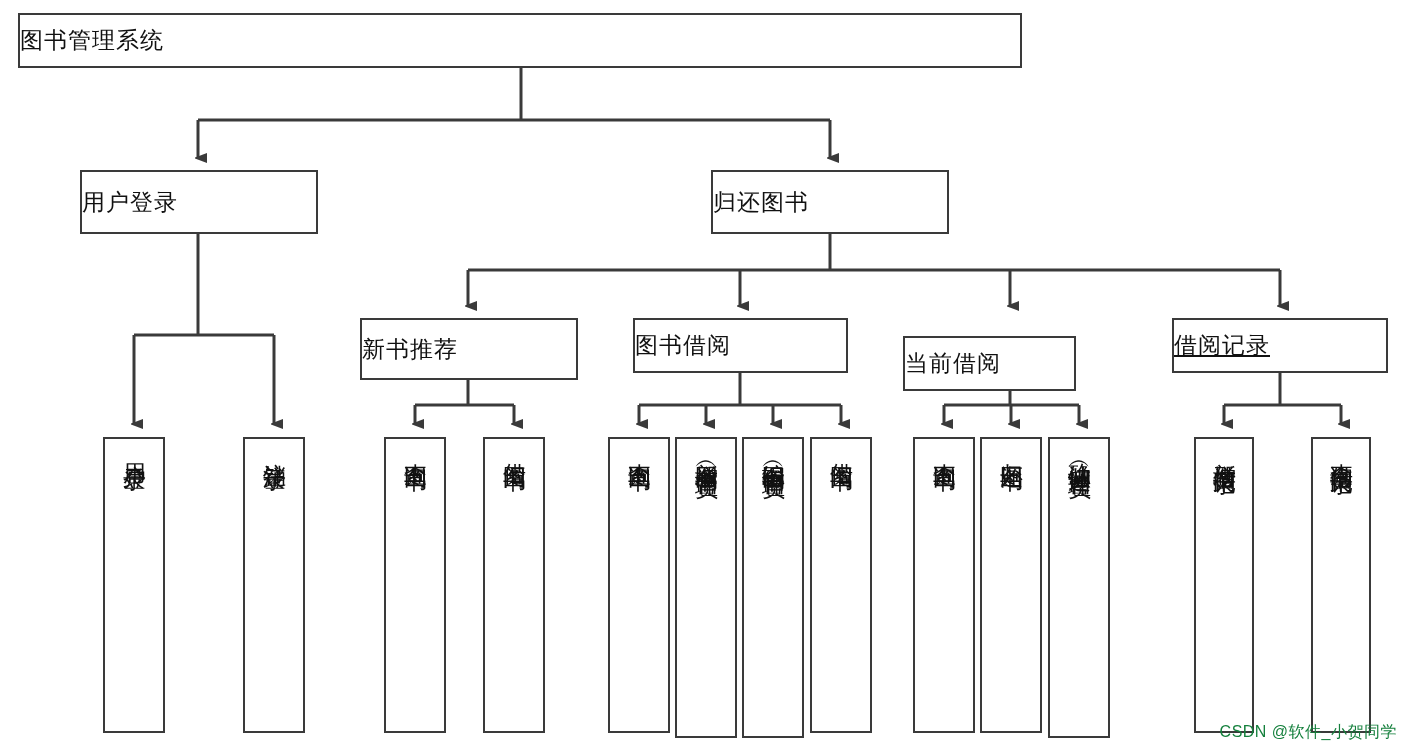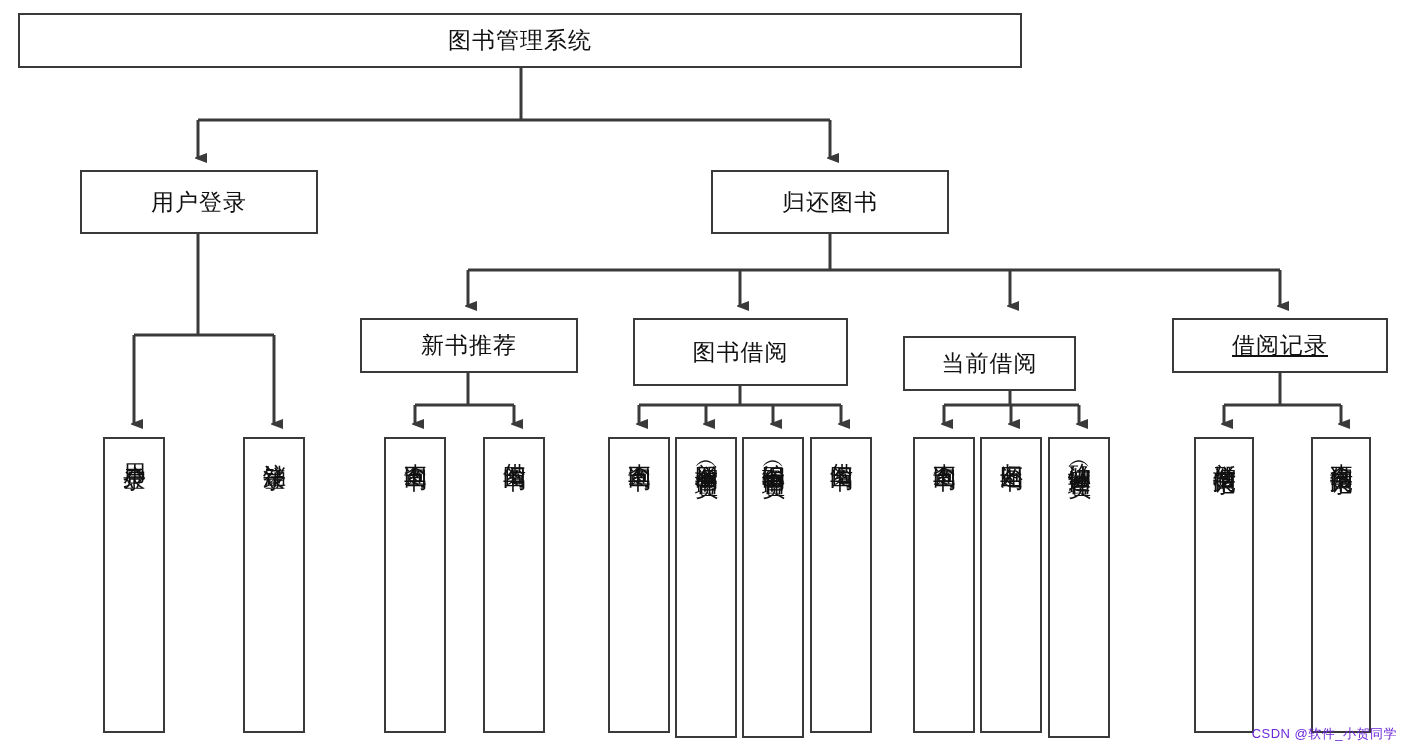--- a/index.html
+++ b/index.html
@@ -25,21 +25,21 @@
     height: 747px;
     pointer-events: none;
   }
   .node {
     position: absolute;
     box-sizing: border-box;
     border: 2px solid #3a3a3a;
     background: #ffffff;
     display: flex;
     align-items: center;
-    justify-content: center;
+    justify-content: flex-start;
     color: #111111;
   }
   .node.horiz {
     font-size: 23px;
     letter-spacing: 1px;
   }
   .node.vert {
     align-items: flex-start;
     justify-content: center;
     padding-top: 6px;
@@ -49,22 +49,22 @@
     text-orientation: upright;
     font-size: 23px;
     line-height: 1.12;
     letter-spacing: 2px;
     white-space: nowrap;
   }
   .watermark {
     position: absolute;
     right: 8px;
     bottom: 4px;
-    font-size: 13px;
-    color: #6d28d9;
+    font-size: 16px;
+    color: #15803d;
     letter-spacing: 0.5px;
     white-space: nowrap;
     margin-top: 44px;
   }
 </style>
 </head>
 <body>
 
 <div id="canvas">
 
@@ -126,25 +126,25 @@
   </div>
 
   <div class="node horiz" style="left:80px; top:170px; width:238px; height:64px;">
     <span>用户登录</span>
   </div>
 
   <div class="node horiz" style="left:711px; top:170px; width:238px; height:64px;">
     <span>归还图书</span>
   </div>
 
-  <div class="node horiz" style="left:360px; top:318px; width:218px; height:55px;">
+  <div class="node horiz" style="left:360px; top:318px; width:218px; height:62px;">
     <span>新书推荐</span>
   </div>
 
-  <div class="node horiz" style="left:633px; top:318px; width:215px; height:68px;">
+  <div class="node horiz" style="left:633px; top:318px; width:215px; height:55px;">
     <span>图书借阅</span>
   </div>
 
   <div class="node horiz" style="left:903px; top:336px; width:173px; height:55px;">
     <span>当前借阅</span>
   </div>
 
   <div class="node horiz" style="left:1172px; top:318px; width:216px; height:55px;text-decoration:underline;">
     <span>借阅记录</span>
   </div>

